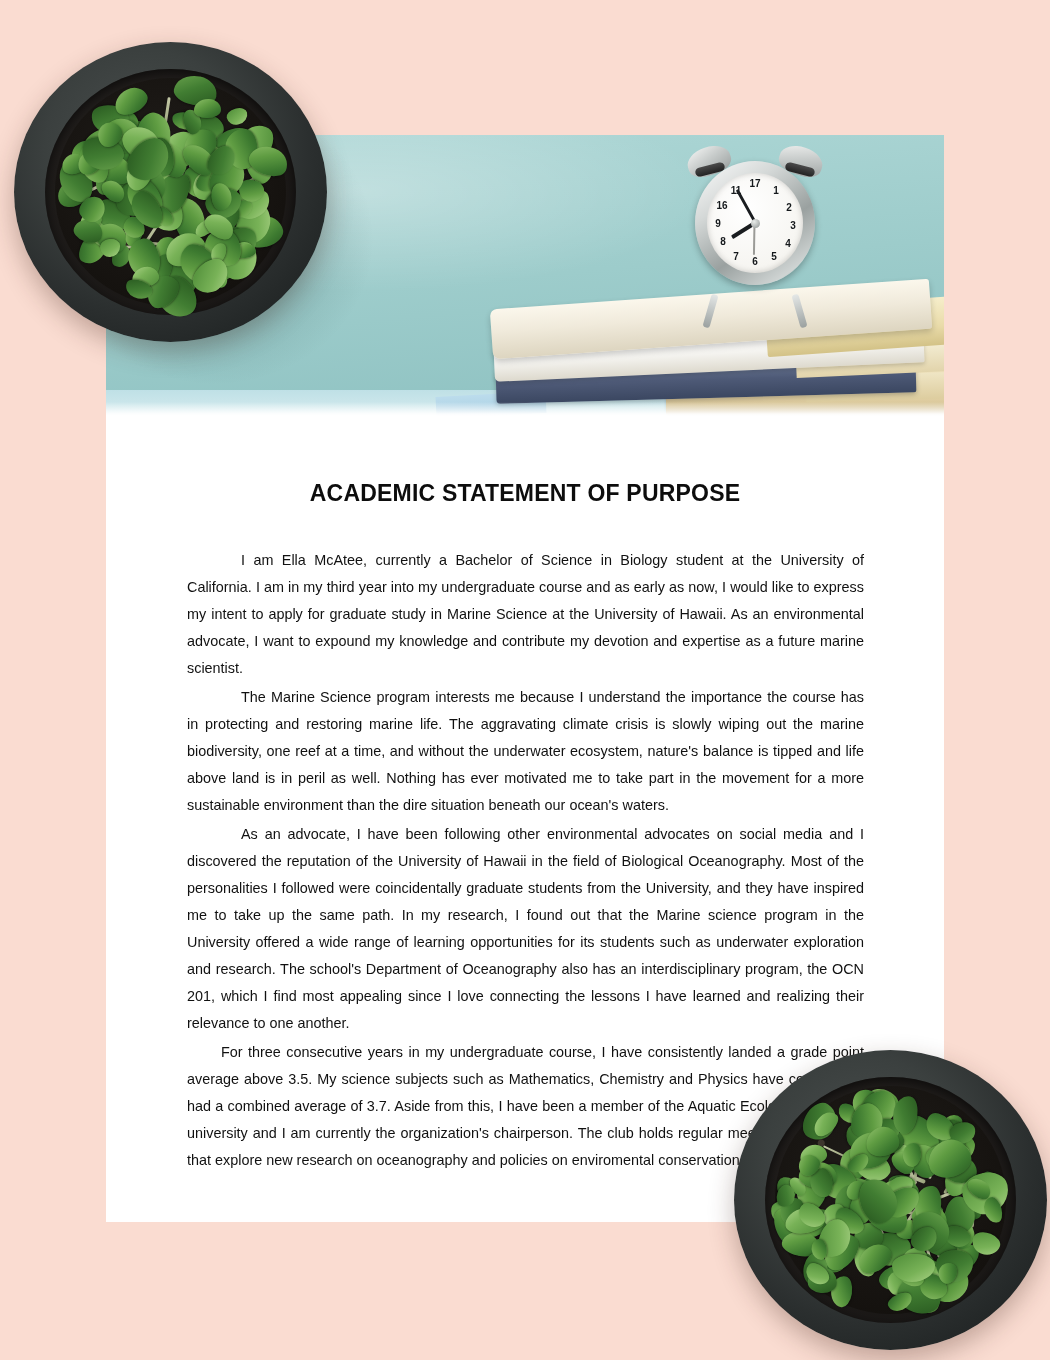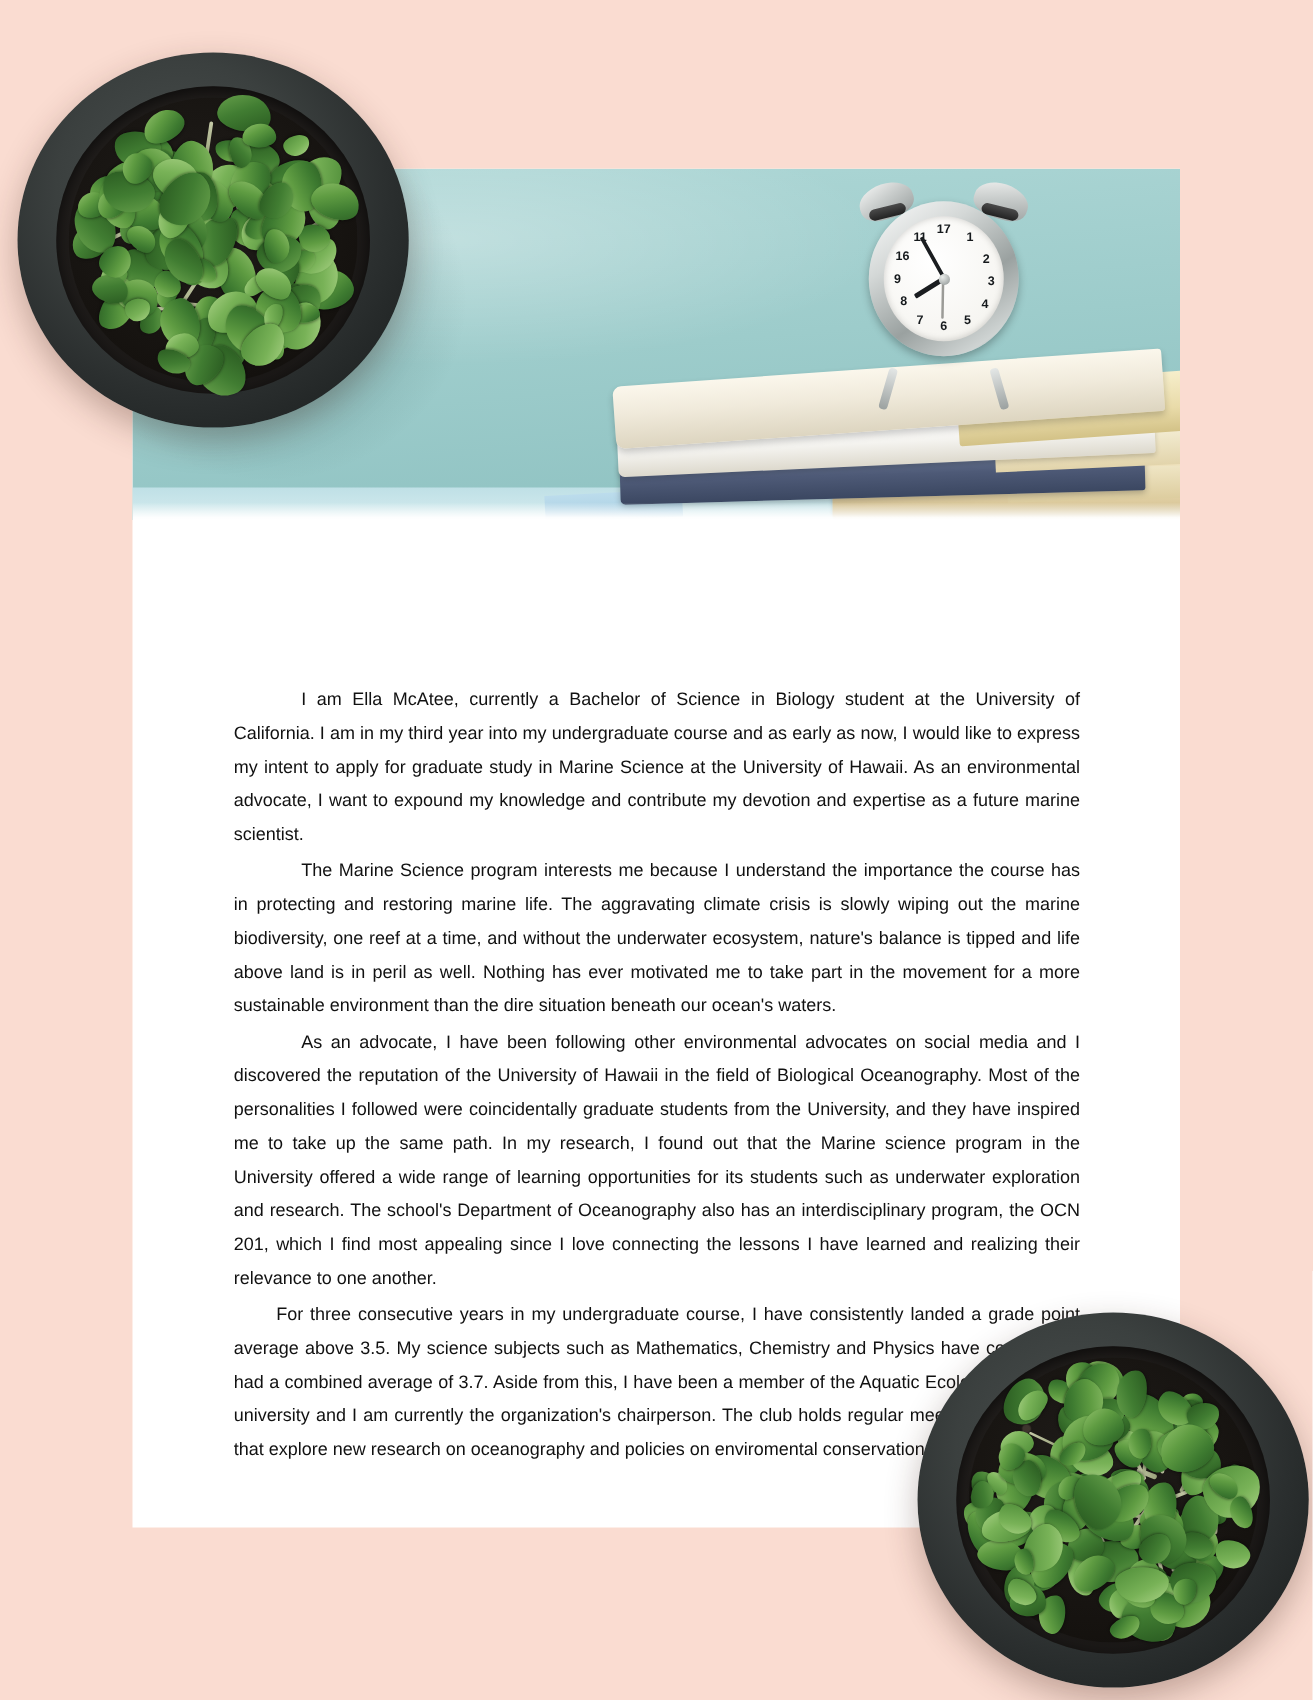--- a/index.html
+++ b/index.html
@@ -287,20 +287,21 @@
           <div class="clock-hand" id="clock-hand-minute"></div>
           <div class="clock-hand" id="clock-hand-hour"></div>
           <div id="clock-pin"></div>
         </div>
       </div>
     </div>
 
     <div class="photo-fade-bottom"></div>
   </div>
 
+  <div id="doc-title">ACADEMIC STATEMENT OF PURPOSE</div>
 
   <div id="doc-body">
     <p class="para">I am Ella McAtee, currently a Bachelor of Science in Biology student at the University of California. I am in my third year into my undergraduate course and as early as now, I would like to express my intent to apply for graduate study in Marine Science at the University of Hawaii. As an environmental advocate, I want to expound my knowledge and contribute my devotion and expertise as a future marine scientist.</p>
     <p class="para">The Marine Science program interests me because I understand the importance the course has in protecting and restoring marine life. The aggravating climate crisis is slowly wiping out the marine biodiversity, one reef at a time, and without the underwater ecosystem, nature's balance is tipped and life above land is in peril as well. Nothing has ever motivated me to take part in the movement for a more sustainable environment than the dire situation beneath our ocean's waters.</p>
     <p class="para">As an advocate, I have been following other environmental advocates on social media and I discovered the reputation of the University of Hawaii in the field of Biological Oceanography. Most of the personalities I followed were coincidentally graduate students from the University, and they have inspired me to take up the same path. In my research, I found out that the Marine science program in the University offered a wide range of learning opportunities for its students such as underwater exploration and research. The school's Department of Oceanography also has an interdisciplinary program, the OCN 201, which I find most appealing since I love connecting the lessons I have learned and realizing their relevance to one another.</p>
     <p class="para tight-indent">For three consecutive years in my undergraduate course, I have consistently landed a grade point average above 3.5. My science subjects such as Mathematics, Chemistry and Physics have consistently had a combined average of 3.7. Aside from this, I have been a member of the Aquatic Ecology Club in my university and I am currently the organization's chairperson. The club holds regular meetings and groups that explore new research on oceanography and policies on enviromental conservation.</p>
   </div>
 </div>
 
 <div class="plant" id="plant-top-left">

